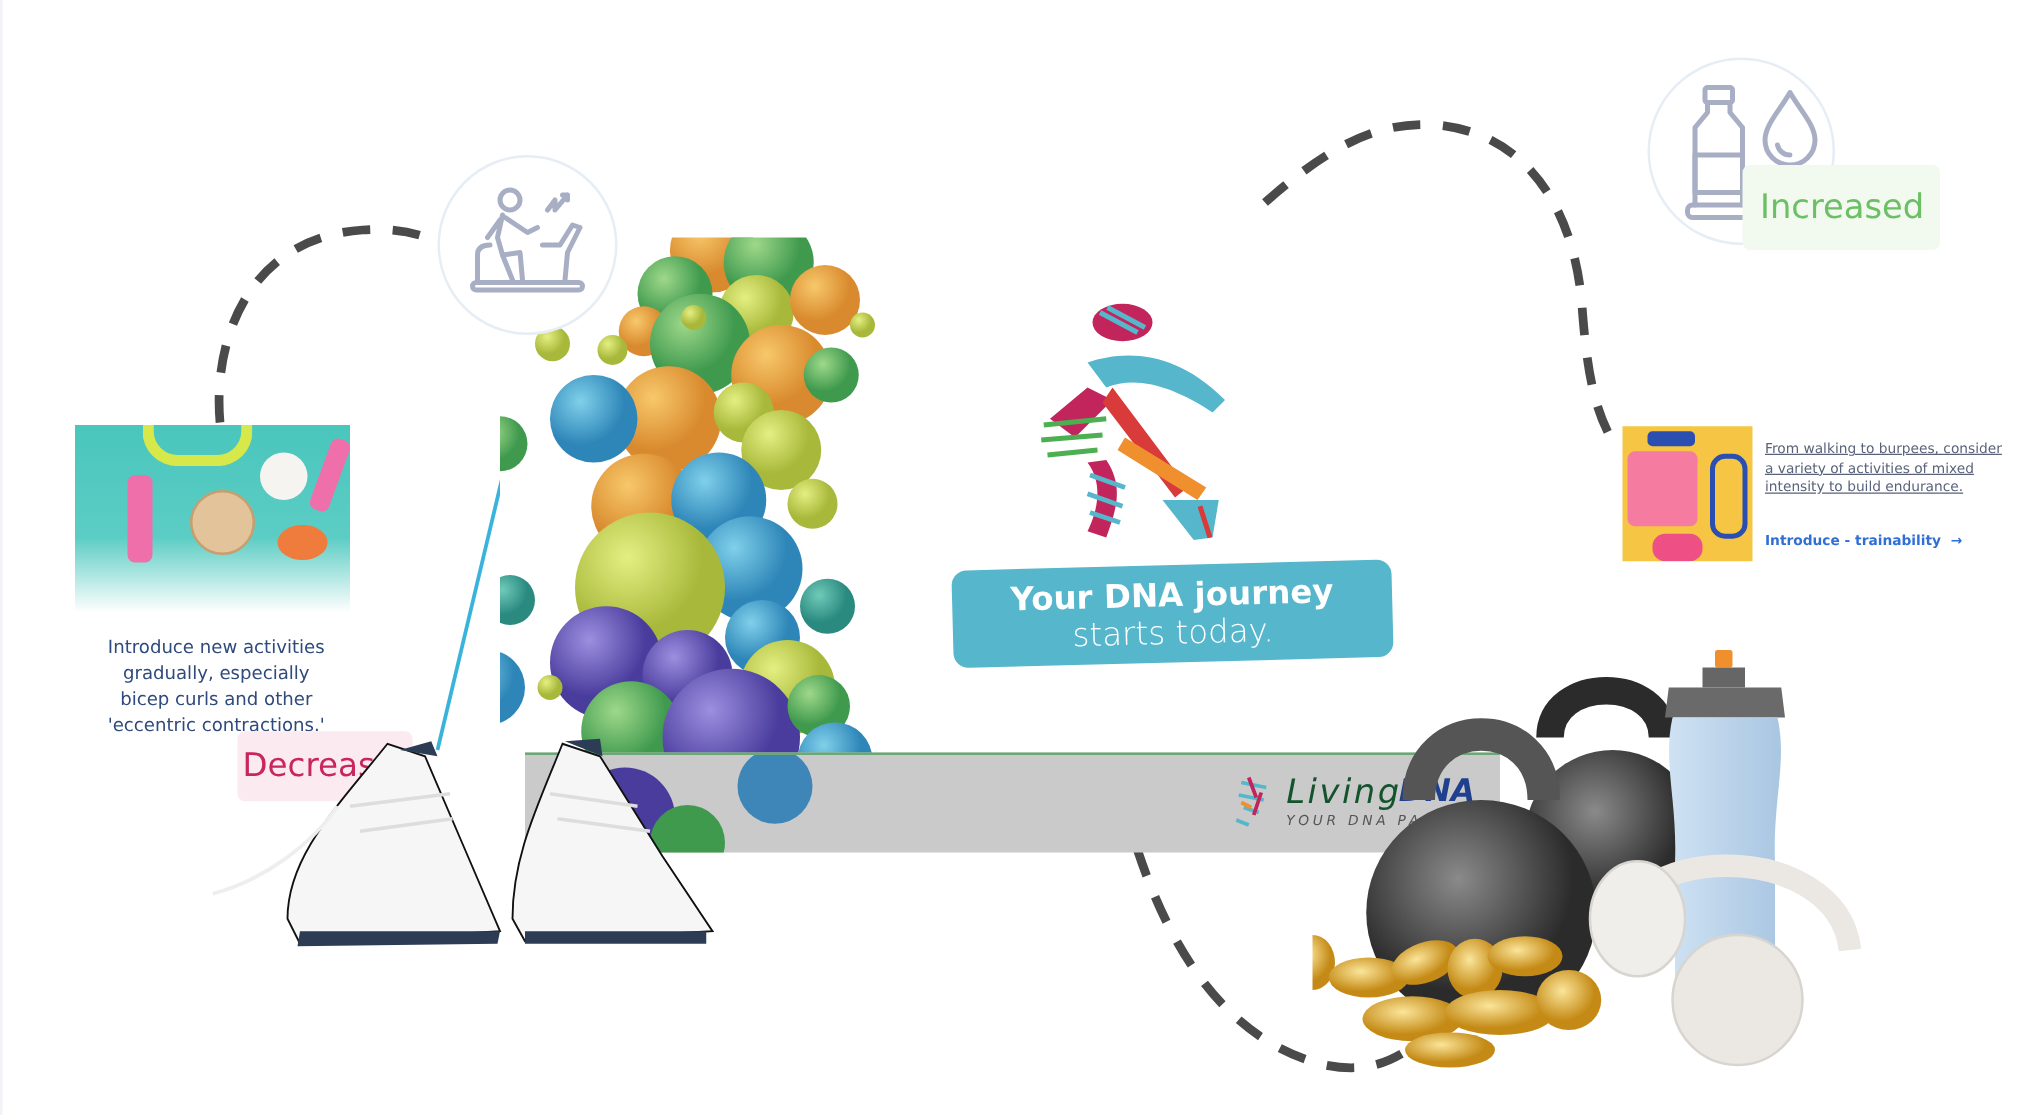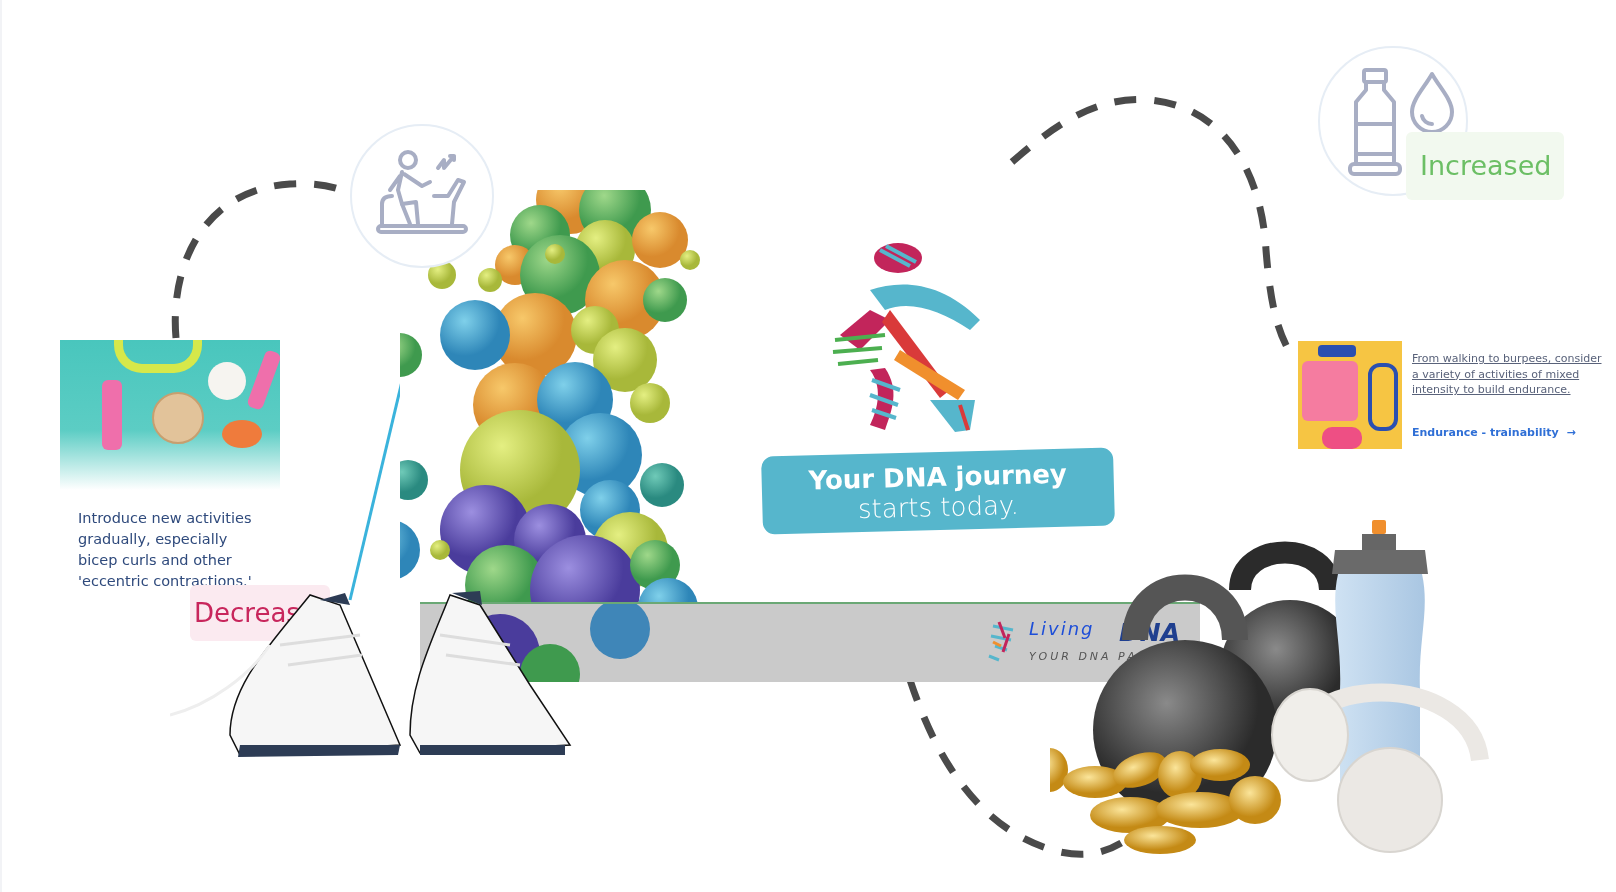--- a/index.html
+++ b/index.html
@@ -31,21 +31,21 @@
   }
   .tagline-box {
     background:#56b6cc; border-radius:12px; color:#fff; text-align:center;
     transform:rotate(-1.5deg);
   }
   .tagline-1 { font-size:26px; font-weight:bold; display:block; padding-top:10px; }
   .tagline-2 { font-size:26px; display:block; font-weight:300; }
   .footer-bar {
     background:#cacaca; border-top:2px solid #6aa875;
   }
-  .logo-living { font-family:"DejaVu Sans",sans-serif; font-style:italic; font-size:18px; color:#1d4ed8; letter-spacing:2px; }
+  .logo-living { font-family:"DejaVu Sans",sans-serif; font-style:italic; font-size:27px; color:#14532d; letter-spacing:2px; }
   .logo-dna { font-style:italic; font-weight:bold; font-size:25px; color:#1f3f8f; }
   .logo-sub { font-style:italic; font-size:11px; color:#555; letter-spacing:3px; }
 </style>
 </head>
 <body>
 
 <div class="abs left-edge"></div>
 
 <svg class="abs path-svg" viewBox="0 0 1616 892">
   <path d="M176 338 C 170 270, 200 190, 290 184 C 320 182, 340 188, 355 196" fill="none" stroke="#4a4a4a" stroke-width="7" stroke-dasharray="22 18"></path>
@@ -174,33 +174,33 @@
   <svg width="120" height="120" viewBox="0 0 120 120" style="position:absolute; left:20px; top:16px;" fill="none" stroke="#a8aec4" stroke-width="4" stroke-linecap="round" stroke-linejoin="round">
     <rect x="24" y="6" width="22" height="12" rx="2"></rect>
     <path d="M26 18 L26 26 L16 38 L16 100 M44 18 L44 26 L54 38 L54 100"></path>
     <rect x="16" y="60" width="38" height="30"></rect>
     <rect x="10" y="100" width="50" height="10" rx="4"></rect>
     <path d="M92 10 C 84 24, 72 36, 72 48 A 20 20 0 0 0 112 48 C 112 36, 100 24, 92 10 Z"></path>
     <path d="M82 52 A 10 10 0 0 0 92 60"></path>
   </svg>
 </div>
 
-<div class="abs badge badge-increased" style="left:1394px; top:132px; width:158px; height:68px;margin-left:12px;">Increased</div>
+<div class="abs badge badge-increased" style="left:1394px; top:132px; width:158px; height:68px;">Increased</div>
 
 <div class="abs" style="left:60px; top:340px; width:220px; height:150px; overflow:hidden;
             background:linear-gradient(to bottom, #49c6bd 0%, #5ccdc4 60%, rgba(255,255,255,0.9) 100%);">
   <div class="abs" style="left:42px; top:40px; width:20px; height:70px; background:#ef6fab; border-radius:6px;"></div>
   <div class="abs" style="left:92px; top:52px; width:48px; height:48px; border-radius:50%; background:#e2c39a; border:2px solid #c79f6f;"></div>
   <div class="abs" style="left:148px; top:22px; width:38px; height:38px; border-radius:50%; background:#f6f4f0;"></div>
   <div class="abs" style="left:162px; top:80px; width:40px; height:28px; border-radius:50%; background:#ef7b3c;"></div>
   <div class="abs" style="left:54px; top:-10px; width:70px; height:34px; border:9px solid #d6e84a; border-top:none; border-radius:0 0 28px 28px;"></div>
   <div class="abs" style="left:196px; top:10px; width:16px; height:60px; background:#ef6fab; border-radius:6px; transform:rotate(20deg);"></div>
 </div>
 
-<div class="abs card-text" style="left:78px; top:508px; width:190px;">Introduce new activities gradually, especially bicep curls and other 'eccentric contractions.'</div>
+<div class="abs card-text" style="left:78px; top:508px; width:190px;text-align:center;">Introduce new activities gradually, especially bicep curls and other 'eccentric contractions.'</div>
 
 <div class="abs badge badge-decrease" style="left:190px; top:585px; width:140px; height:56px; font-size:26px; padding-left:4px;">Decrease</div>
 
 <svg class="abs" width="420" height="180" style="left:170px; top:585px;">
   <path d="M60 150 C 60 100, 100 60, 140 10 L170 20 L200 90 L230 160 L70 170 Z" fill="#f6f6f6" stroke="#111" stroke-width="1.5"></path>
   <path d="M70 160 L230 160 L228 170 L68 172 Z" fill="#2d3c55"></path>
   <path d="M240 150 C 240 100, 260 60, 280 10 L310 20 L360 100 L400 160 L250 168 Z" fill="#f6f6f6" stroke="#111" stroke-width="1.5"></path>
   <path d="M250 160 L395 160 L395 170 L250 170 Z" fill="#2d3c55"></path>
   <path d="M150 15 L175 8 L180 20 Z M282 8 L310 6 L312 20 Z" fill="#2d3c55"></path>
   <path d="M110 60 L190 50 M118 80 L192 70 M270 50 L340 60 M276 70 L350 80" stroke="#ddd" stroke-width="3"></path>
@@ -209,21 +209,21 @@
 
 <div class="abs" style="left:1298px; top:341px; width:104px; height:108px; background:#f6c543; overflow:hidden;">
   <div class="abs" style="left:4px; top:20px; width:56px; height:60px; background:#f57ca0; border-radius:6px;"></div>
   <div class="abs" style="left:20px; top:4px; width:38px; height:12px; background:#2a4fb0; border-radius:4px;"></div>
   <div class="abs" style="left:70px; top:22px; width:22px; height:60px; border:4px solid #2a4fb0; border-radius:12px;"></div>
   <div class="abs" style="left:24px; top:86px; width:40px; height:22px; background:#ee4f84; border-radius:10px;"></div>
 </div>
 
 <div class="abs small-text" style="left:1412px; top:351px; width:190px;text-decoration:underline;">From walking to burpees, consider a variety of activities of mixed intensity to build endurance.</div>
 <a class="abs link" style="left:1412px; top:426px; white-space:nowrap;">
-  <span>Endurance - trainability</span>
+  <span>Introduce - trainability</span>
   <span style="margin-left:4px;">→</span>
 </a>
 
 <svg class="abs" width="460" height="340" style="left:1050px; top:520px;">
   <defs>
     <radialGradient id="kb" cx="40%" cy="35%">
         <stop offset="0" stop-color="#8a8a8a"></stop>
         <stop offset="1" stop-color="#2b2b2b"></stop>
       </radialGradient>
     <linearGradient id="bt" x1="0" x2="1">

